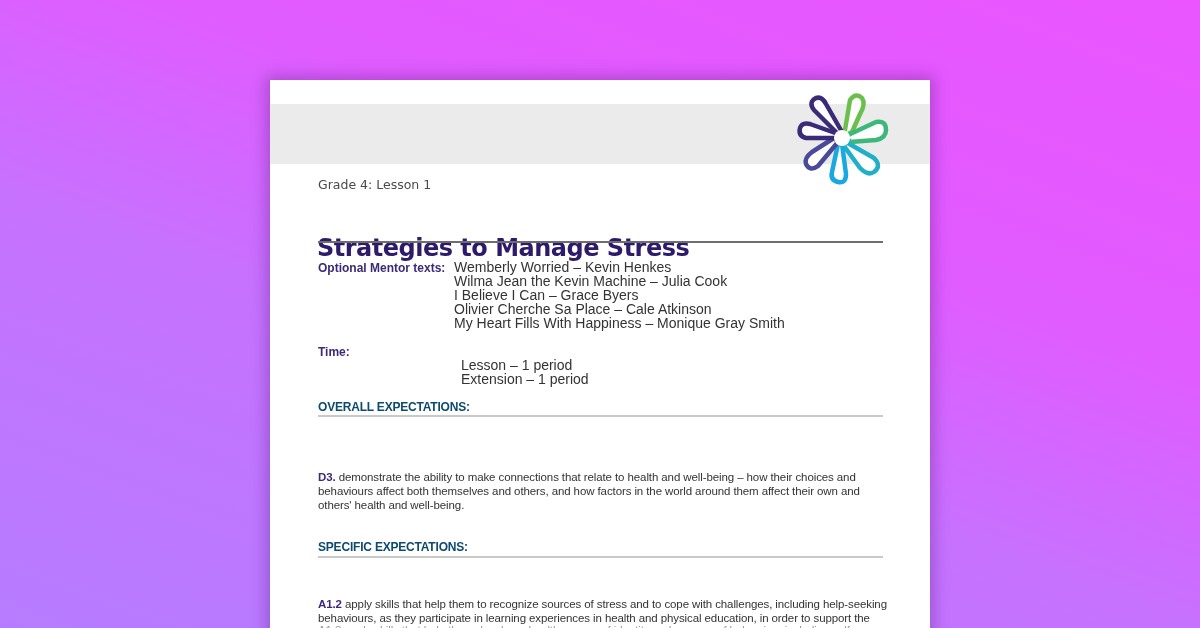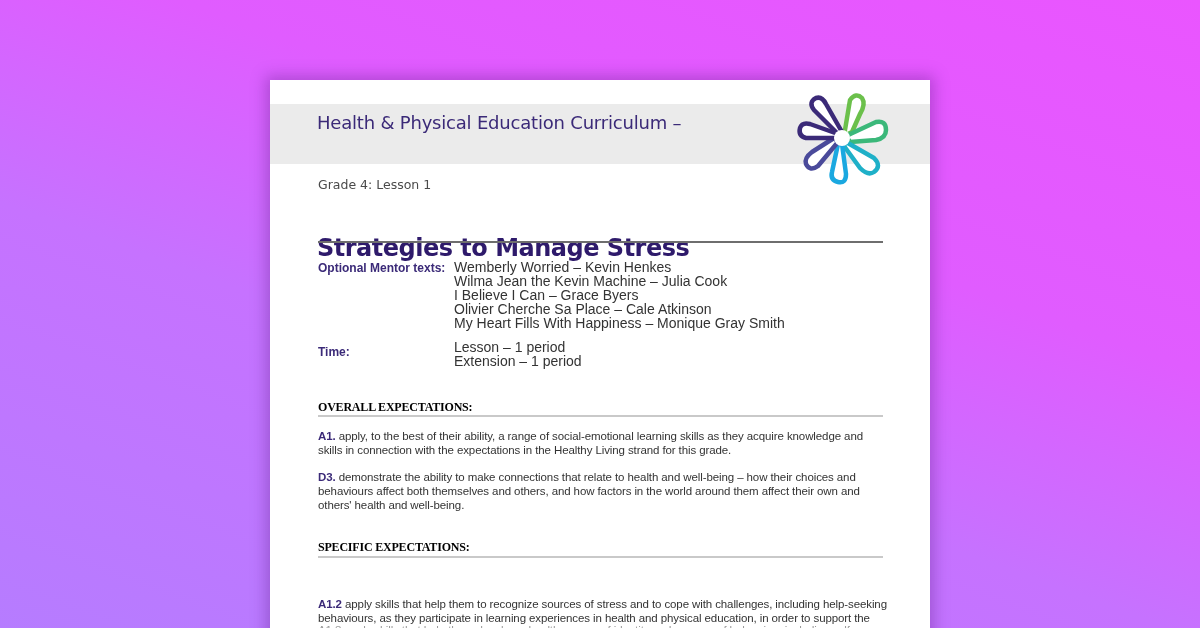--- a/index.html
+++ b/index.html
@@ -103,24 +103,24 @@
       left: 184px;
       font-family: "Liberation Sans", sans-serif;
       font-size: 14px;
       line-height: 14px;
       color: #333333;
     }
     .meta-values div { white-space: nowrap; }
     .section-heading {
       position: absolute;
       left: 48px;
-      font-family: Liberation Serif, serif;
+      font-family: Liberation Sans, sans-serif;
       font-weight: bold;
       font-size: 12px;
-      color: #000000;
+      color: #0c4a6e;
       letter-spacing: -0.2px;
       white-space: nowrap;
     }
     .section-rule {
       position: absolute;
       left: 48px;
       width: 565px;
       height: 2px;
       background: #c9c9c9;
     }
@@ -143,21 +143,20 @@
       filter: blur(0.6px);
     }
   </style>
 </head>
 <body>
 
 <div class="page">
 
   <div class="header-band"></div>
 
-  <div class="header-line1">Health &amp; Physical Education Curriculum –</div>
 
   <svg class="logo" viewBox="0 0 100 100">
     <defs>
       <linearGradient id="lg" x1="0" y1="0" x2="1" y2="1">
         <stop offset="0%" stop-color="#3b2a78"></stop>
         <stop offset="40%" stop-color="#3b2a78"></stop>
         <stop offset="55%" stop-color="#5bb84a"></stop>
         <stop offset="75%" stop-color="#2bb09a"></stop>
         <stop offset="100%" stop-color="#1aa8e0"></stop>
       </linearGradient>
@@ -201,31 +200,28 @@
   <div class="meta-label" style="top:181px;">Optional Mentor texts:</div>
   <div class="meta-values" style="top:180px;">
     <div>Wemberly Worried – Kevin Henkes</div>
     <div>Wilma Jean the Kevin Machine – Julia Cook</div>
     <div>I Believe I Can – Grace Byers</div>
     <div>Olivier Cherche Sa Place – Cale Atkinson</div>
     <div>My Heart Fills With Happiness – Monique Gray Smith</div>
   </div>
 
   <div class="meta-label" style="top:265px;">Time:</div>
-  <div class="meta-values" style="top:260px;">
+  <div class="meta-values" style="top:278px;margin-left:7px;">
     <div>Lesson – 1 period</div>
     <div>Extension – 1 period</div>
   </div>
 
   <div class="section-heading" style="top:320px;">OVERALL EXPECTATIONS:</div>
   <div class="section-rule" style="top:335px;"></div>
 
-  <div class="para" style="top:349px;">
-    <span class="code">A1.</span><span> apply, to the best of their ability, a range of social-emotional learning skills as they acquire knowledge and skills in connection with the expectations in the Healthy Living strand for this grade.</span>
-  </div>
 
   <div class="para" style="top:390px;">
     <span class="code">D3.</span><span> demonstrate the ability to make connections that relate to health and well-being – how their choices and behaviours affect both themselves and others, and how factors in the world around them affect their own and others' health and well-being.</span>
   </div>
 
   <div class="section-heading" style="top:460px;text-align:right;">SPECIFIC EXPECTATIONS:</div>
   <div class="section-rule" style="top:476px;"></div>
 
   <div class="para" style="top:489px;margin-top:28px;">
     <span class="code">A1.2</span><span> apply skills that help them to recognize sources of stress and to cope with challenges, including help-seeking behaviours, as they participate in learning experiences in health and physical education, in order to support the development of personal resilience.</span>

